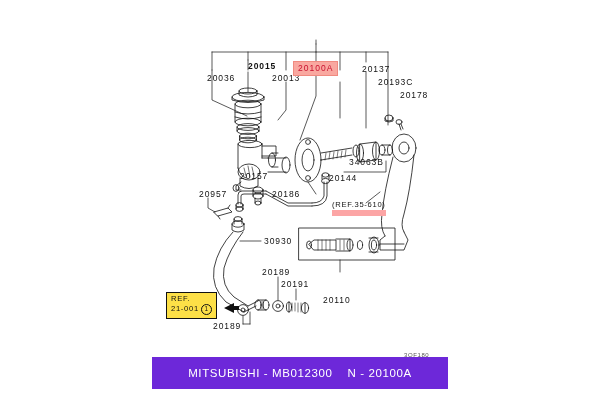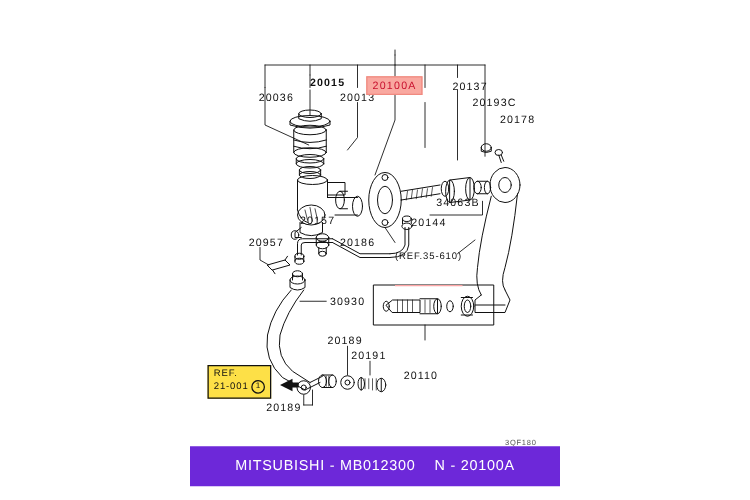--- a/index.html
+++ b/index.html
@@ -69,23 +69,24 @@
     line-height: 8px;
     font-size: 6.5px;
     letter-spacing: 0;
   }
   .refnote {
     position: absolute;
     font-size: 7.6px;
     letter-spacing: 0.7px;
     color: #111111;
     white-space: nowrap;
-    border-bottom: 1px solid #fca5a5;
-    padding-bottom: 19px;
+    border-bottom: 6px solid #fca5a5;
+    padding-bottom: 1px;
     line-height: 1;
+    margin-left: 16px;
   }
   .drawcode {
     position: absolute;
     font-size: 6px;
     letter-spacing: 0.6px;
     color: #555555;
     white-space: nowrap;
     font-family: "Liberation Sans", sans-serif;
   }
   #caption-bar {

